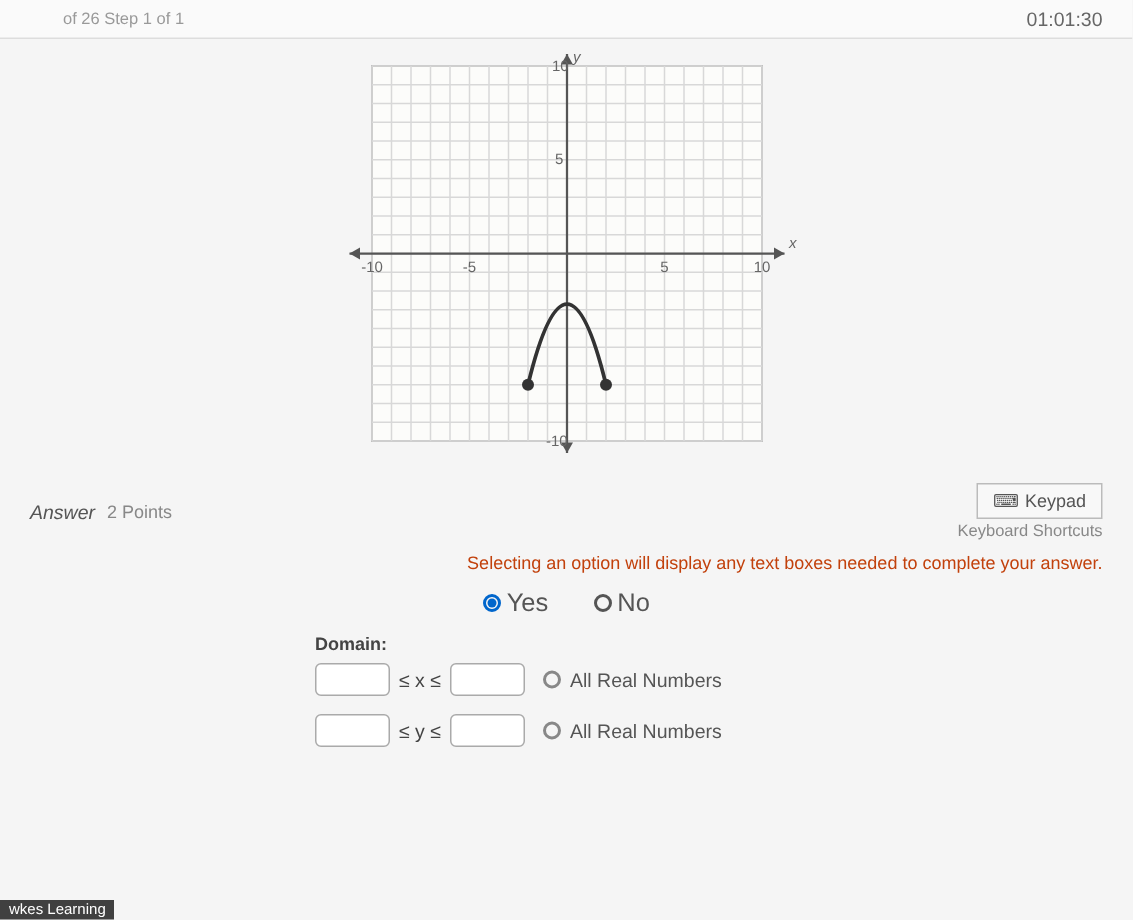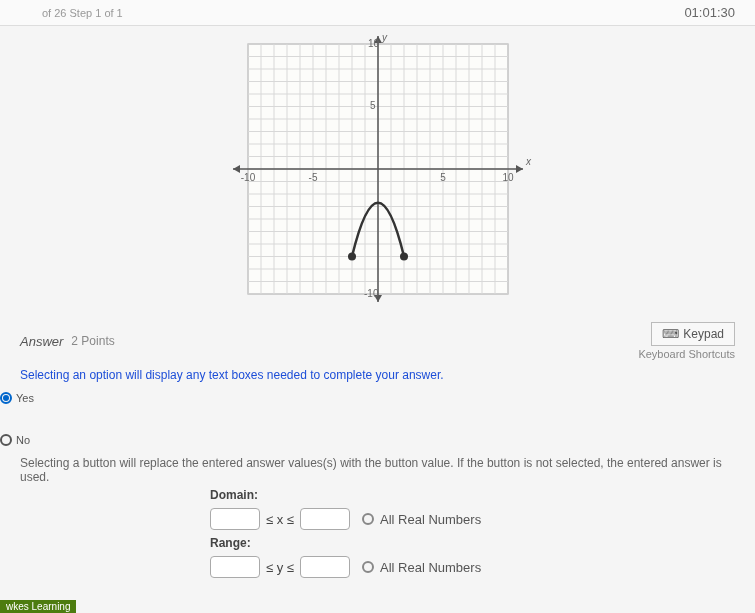--- a/index.html
+++ b/index.html
@@ -10,34 +10,34 @@
 .timer { margin-left: auto; font-size: 13px; color: #666; }
 .content { padding: 8px 20px; }
 .problem { font-size: 12px; color: #666; line-height: 1.4; margin-bottom: 8px; }
 .graph-wrap { display: flex; justify-content: center; }
 .answer-row { display: flex; align-items: center; padding: 10px 20px 0; font-size: 13px; }
 .answer-label { color: #555; font-weight: 500; font-style: italic; }
 .points { color: #888; font-size: 12px; margin-left: 8px; }
 .keypad-wrap { margin-left: auto; text-align: right; font-size: 12px; }
 .keypad-btn { border: 1px solid #bbb; padding: 4px 10px; background: #f8f8f8; display: inline-flex; align-items: center; gap: 4px; font-size: 12px; color: #555; margin-bottom: 2px; }
 .kbd-short { color: #888; font-size: 11px; }
-.hint { font-size: 12px; color: #1d4ed8; padding: 8px 20px 4px; }
-.radio-row { display: flex; justify-content: center; gap: 30px; padding: 6px 0 10px; font-size: 11px; flex-direction: column; }
+.hint { font-size: 12px; color: #c2410c; padding: 8px 20px 4px; text-align: right; }
+.radio-row { display: flex; justify-content: center; gap: 30px; padding: 6px 0 10px; font-size: 17px; }
 .radio-opt { display: flex; align-items: center; gap: 4px; cursor: pointer; }
 .rb { width: 12px; height: 12px; border: 2px solid #555; border-radius: 50%; display: inline-flex; align-items: center; justify-content: center; }
 .rb.sel::after { content: ""; width: 6px; height: 6px; background: #0066cc; border-radius: 50%; }
 .rb.sel { border-color: #0066cc; }
 .dr-wrap { padding: 0 20px; font-size: 12px; }
 .dr-hint { color: #666; margin-bottom: 4px; }
 .dr-label { font-weight: bold; color: #444; margin-left: 190px; font-size: 12px; }
 .dr-row { display: flex; align-items: center; gap: 6px; margin-left: 190px; padding: 6px 0; font-size: 13px; }
 .txtbox { width: 50px; height: 22px; border: 1px solid #aaa; border-radius: 4px; background: #fff; }
 .ineq { font-size: 13px; color: #444; }
 .rb2 { width: 12px; height: 12px; border: 2px solid #888; border-radius: 50%; display: inline-block; margin-left: 6px; }
-.footer-tag { position: absolute; bottom: 0; left: 0; background: #4d7c0f; color: #fff; font-size: 10px; padding: 1px 6px; }
+.footer-tag { position: absolute; bottom: 0; left: 0; background: #404040; color: #fff; font-size: 10px; padding: 1px 6px; }
 svg .grid line { stroke: #d8d8d8; stroke-width: 1; }
 svg .axis { stroke: #555; stroke-width: 1.5; }
 svg .tick text { font-size: 10px; fill: #666; }
 </style>
 </head>
 <body>
 
 <div class="header">
   <span class="step">of 26 Step 1 of 1</span>
   <span class="timer">01:01:30</span>
@@ -136,30 +136,28 @@
     <span class="rb sel"></span>
     <span>Yes</span>
   </div>
   <div class="radio-opt">
     <span class="rb"></span>
     <span>No</span>
   </div>
 </div>
 
 <div class="dr-wrap">
-  <p class="dr-hint">Selecting a button will replace the entered answer values(s) with the button value. If the button is not selected, the entered answer is used.</p>
   <div class="dr-label">Domain:</div>
   <div class="dr-row">
     <span class="txtbox"></span>
     <span class="ineq">≤ x ≤</span>
     <span class="txtbox"></span>
     <span class="rb2"></span>
     <span>All Real Numbers</span>
   </div>
-  <div class="dr-label">Range:</div>
   <div class="dr-row">
     <span class="txtbox"></span>
     <span class="ineq">≤ y ≤</span>
     <span class="txtbox"></span>
     <span class="rb2"></span>
     <span>All Real Numbers</span>
   </div>
 </div>
 
 <div class="footer-tag">wkes Learning</div>

